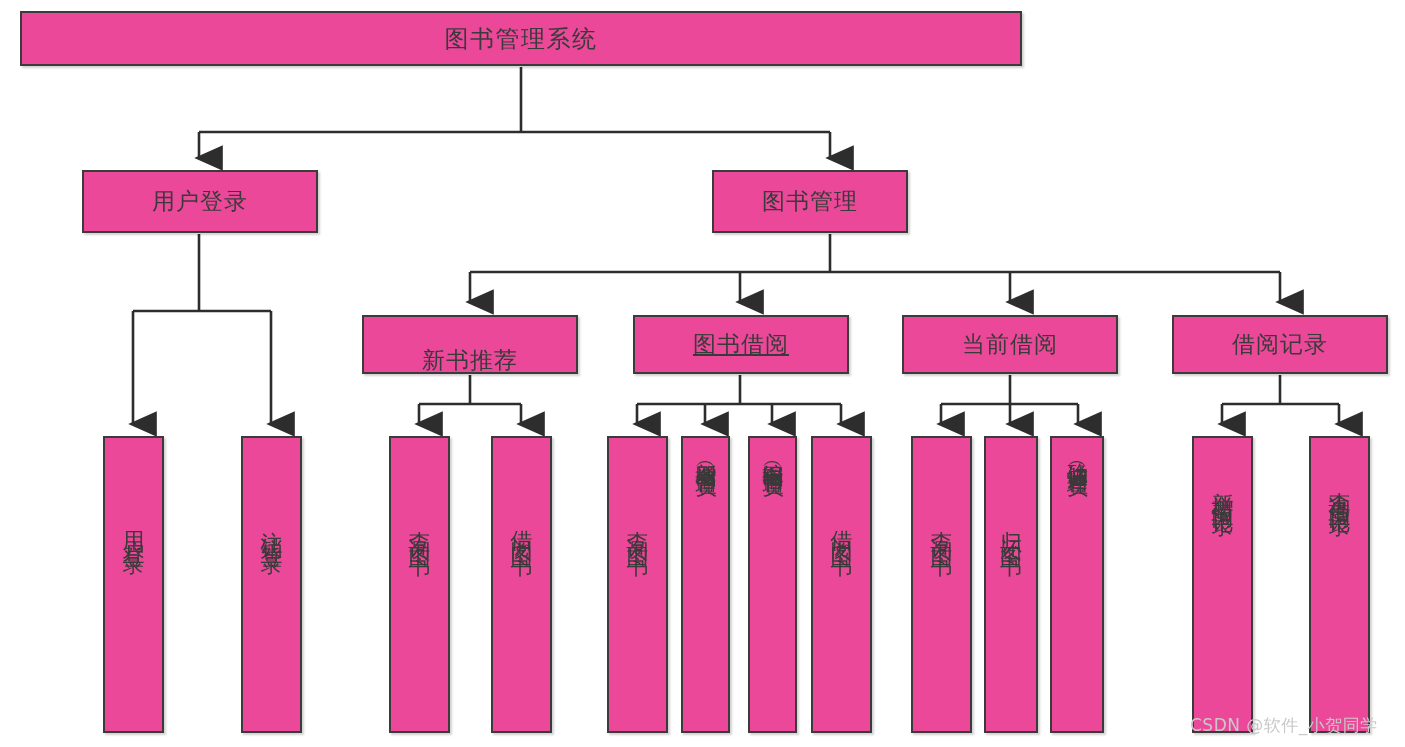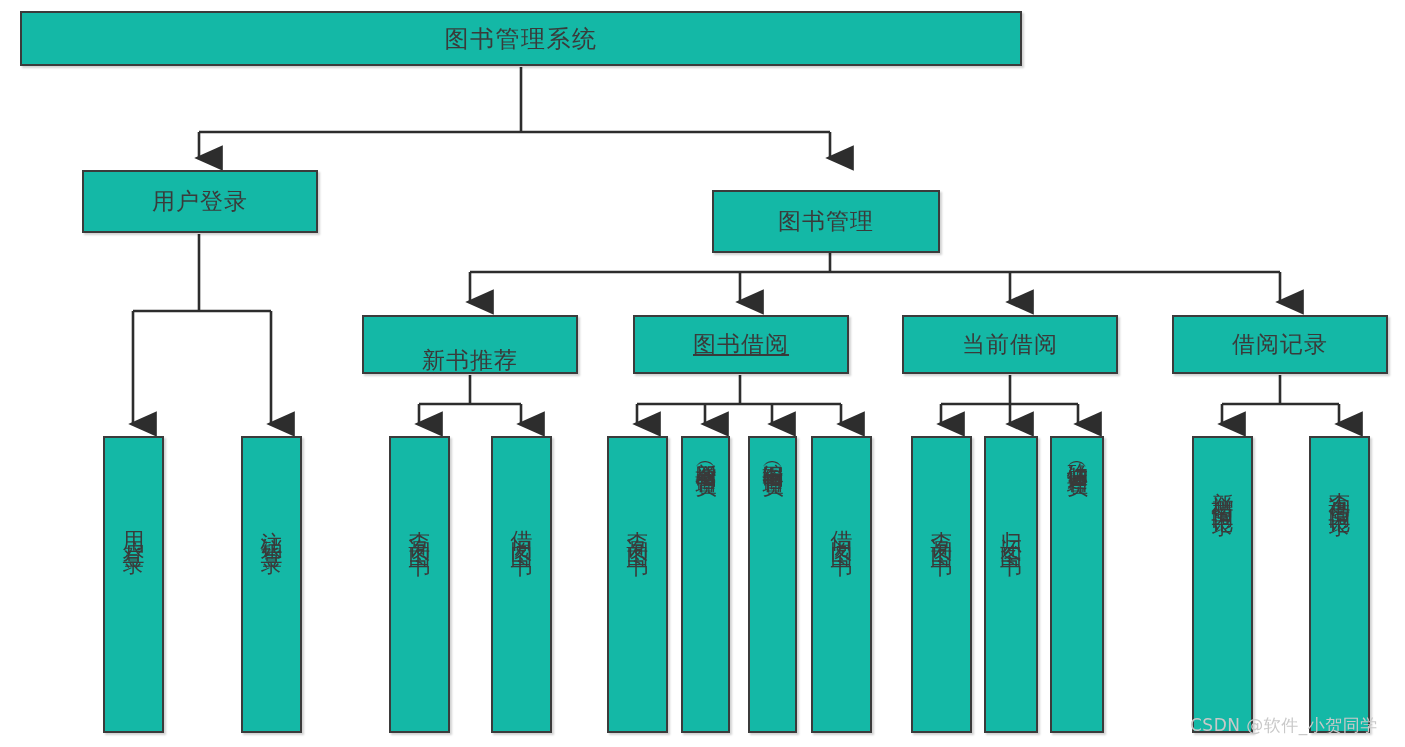--- a/index.html
+++ b/index.html
@@ -25,21 +25,21 @@
     position: absolute;
     left: 0;
     top: 0;
     width: 1405px;
     height: 747px;
     pointer-events: none;
   }
   .node {
     position: absolute;
     box-sizing: border-box;
-    background: #14b8a6;
+    background: #ec4899;
     border: 2.5px solid #3b3b3b;
     box-shadow: 2px 2px 2px rgba(0,0,0,0.18);
     display: flex;
     align-items: center;
     justify-content: center;
     color: #3a3a3a;
     z-index: 2;
   }
   .node-label {
     color: #3a3a3a;
@@ -141,21 +141,21 @@
   </svg>
 
   <div class="node horiz root" style="left:20px; top:11px; width:1002px; height:55px;">
     <span class="node-label">图书管理系统</span>
   </div>
 
   <div class="node horiz" style="left:82px; top:170px; width:236px; height:63px;">
     <span class="node-label">用户登录</span>
   </div>
 
-  <div class="node horiz" style="left:712px; top:170px; width:228px; height:63px;margin-top:20px;">
+  <div class="node horiz" style="left:712px; top:170px; width:196px; height:63px;">
     <span class="node-label">图书管理</span>
   </div>
 
   <div class="node horiz" style="left:362px; top:315px; width:216px; height:59px;align-items:flex-end;">
     <span class="node-label">新书推荐</span>
   </div>
 
   <div class="node horiz" style="left:633px; top:315px; width:216px; height:59px;text-decoration:underline;">
     <span class="node-label">图书借阅</span>
   </div>

